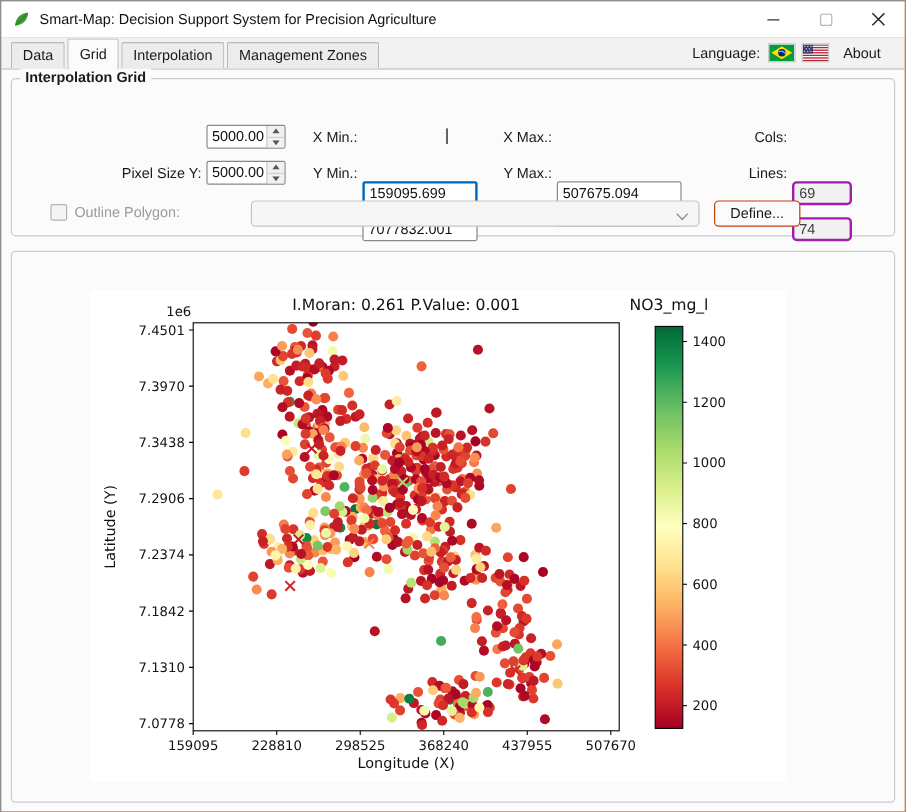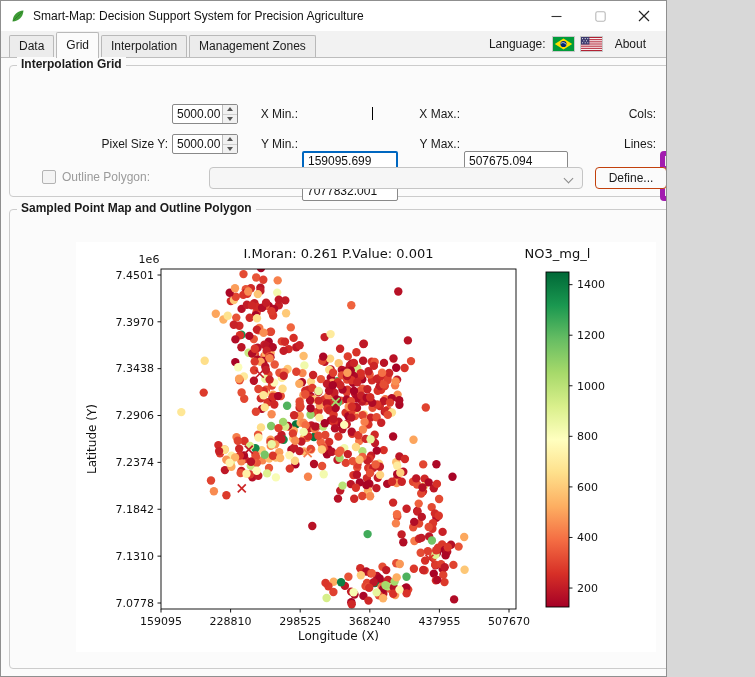--- a/index.html
+++ b/index.html
@@ -1,17 +1,17 @@
 <!DOCTYPE html>
 <html><head>
 <meta charset="utf-8">
 <style>
   * { box-sizing: border-box; margin: 0; padding: 0; }
   body { font-family: "Liberation Sans", sans-serif; background: #d8d8d8; }
-  .window { position: relative; width: 667px; height: 677px; background: #f97316; border: 1px solid #8f8f8f; overflow: hidden; }
+  .window { position: relative; width: 755px; height: 677px; background: #f97316; border: 1px solid #8f8f8f; overflow: hidden; }
 
   
   .titlebar { height: 30px; background: #ffffff; display: flex; align-items: center; padding-left: 9px; }
   .title-icon { width: 16px; height: 16px; display: inline-flex; }
   .title-text { font-size: 12px; color: #111; margin-left: 7px; white-space: nowrap; }
   .caption-btns { margin-left: auto; display: flex; height: 100%; }
   .cap-btn { width: 44px; height: 100%; display: flex; align-items: center; justify-content: center; cursor: default; }
 
   
   .tabbar { height: 27px; background: #f2f2f2; border-bottom: 1px solid #bdbdbd; display: flex; align-items: flex-end; padding-left: 8px; }
@@ -24,21 +24,21 @@
 
   
   .content { position: relative; height: 620px; background: #fbfbfb; }
   .groupbox { position: absolute; border: 1px solid #cccccc; border-radius: 4px; background: #fbfbfb; }
   .group-title { position: absolute; top: -9px; left: 7px; background: #fbfbfb; padding: 0 4px; font-size: 12px; font-weight: bold; color: #1a1a1a; white-space: nowrap; }
 
   .flabel { position: absolute; font-size: 12px; color: #1a1a1a; text-align: right; line-height: 20px; height: 20px; }
   .flabel.disabled { color: #9b9b9b; text-align: left; }
   .tinput { position: absolute; height: 20px; border: 1px solid #898989; border-radius: 2px; background: #fff; font-family: "Liberation Sans", sans-serif; font-size: 12px; color: #111; padding: 0 4px; outline: none; margin-top: 47px; }
   .tinput.focused { border: 2px solid #0067c0; }
-  .tinput.disabled { background: #f1f1f1; border: 5px solid #a21caf; border-radius: 4px; color: #3c3c3c; font-weight: bold; }
+  .tinput.disabled { background: #f1f1f1; border: 2px solid #a21caf; border-radius: 4px; color: #3c3c3c; }
   .caret { position: absolute; width: 1px; height: 13px; background: #000; }
 
   .spinbox { position: absolute; height: 20px; border: 1px solid #898989; border-radius: 2px; background: #fff; display: flex; overflow: hidden; }
   .spin-input { flex: 1; min-width: 0; border: none; outline: none; font-family: "Liberation Sans", sans-serif; font-size: 12px; color: #111; padding: 0 2px 0 4px; background: transparent; }
   .spin-btns { width: 15px; display: flex; flex-direction: column; border-left: 1px solid #bcbcbc; }
   .spin-half { flex: 1; background: #f1f1f1; display: flex; align-items: center; justify-content: center; }
   .spin-half + .spin-half { border-top: 1px solid #cfcfcf; }
   .tri-up { width: 0; height: 0; border-left: 3px solid transparent; border-right: 3px solid transparent; border-bottom: 4px solid #555; }
   .tri-down { width: 0; height: 0; border-left: 3px solid transparent; border-right: 3px solid transparent; border-top: 4px solid #555; }
 
@@ -167,21 +167,20 @@
       <div class="checkbox" style="left:32px; top:104px;"></div>
       <span class="flabel disabled" style="left:52px; top:101px; width:120px;">Outline Polygon:</span>
       <div class="combo" style="left:199px; top:101px; width:374px;">
         <span class="flabel" style="left:6px; top:0px; width:330px; text-align:left;"></span>
         <span class="chevron"></span>
       </div>
       <div class="btn" style="left:585px; top:101px; width:72px;">Define...</div>
     </div>
 
     <div class="groupbox" style="left:8px; top:151px; width:737px; height:460px;">
-      <span class="group-title">Sampled Point Map and Outline Polygon</span>
       <div class="figure" id="figure"><svg width="580" height="410" viewBox="0 0 580 410">
             <defs>
               <clipPath id="axclip">
                 <rect x="85" y="27" width="355" height="340"></rect>
               </clipPath>
               <linearGradient id="cbgrad" x1="0" y1="0" x2="0" y2="1">
                 <stop offset="0%" stop-color="#006837"></stop>
                 <stop offset="10%" stop-color="#1a9850"></stop>
                 <stop offset="20%" stop-color="#66bd63"></stop>
                 <stop offset="30%" stop-color="#a6d96a"></stop>

